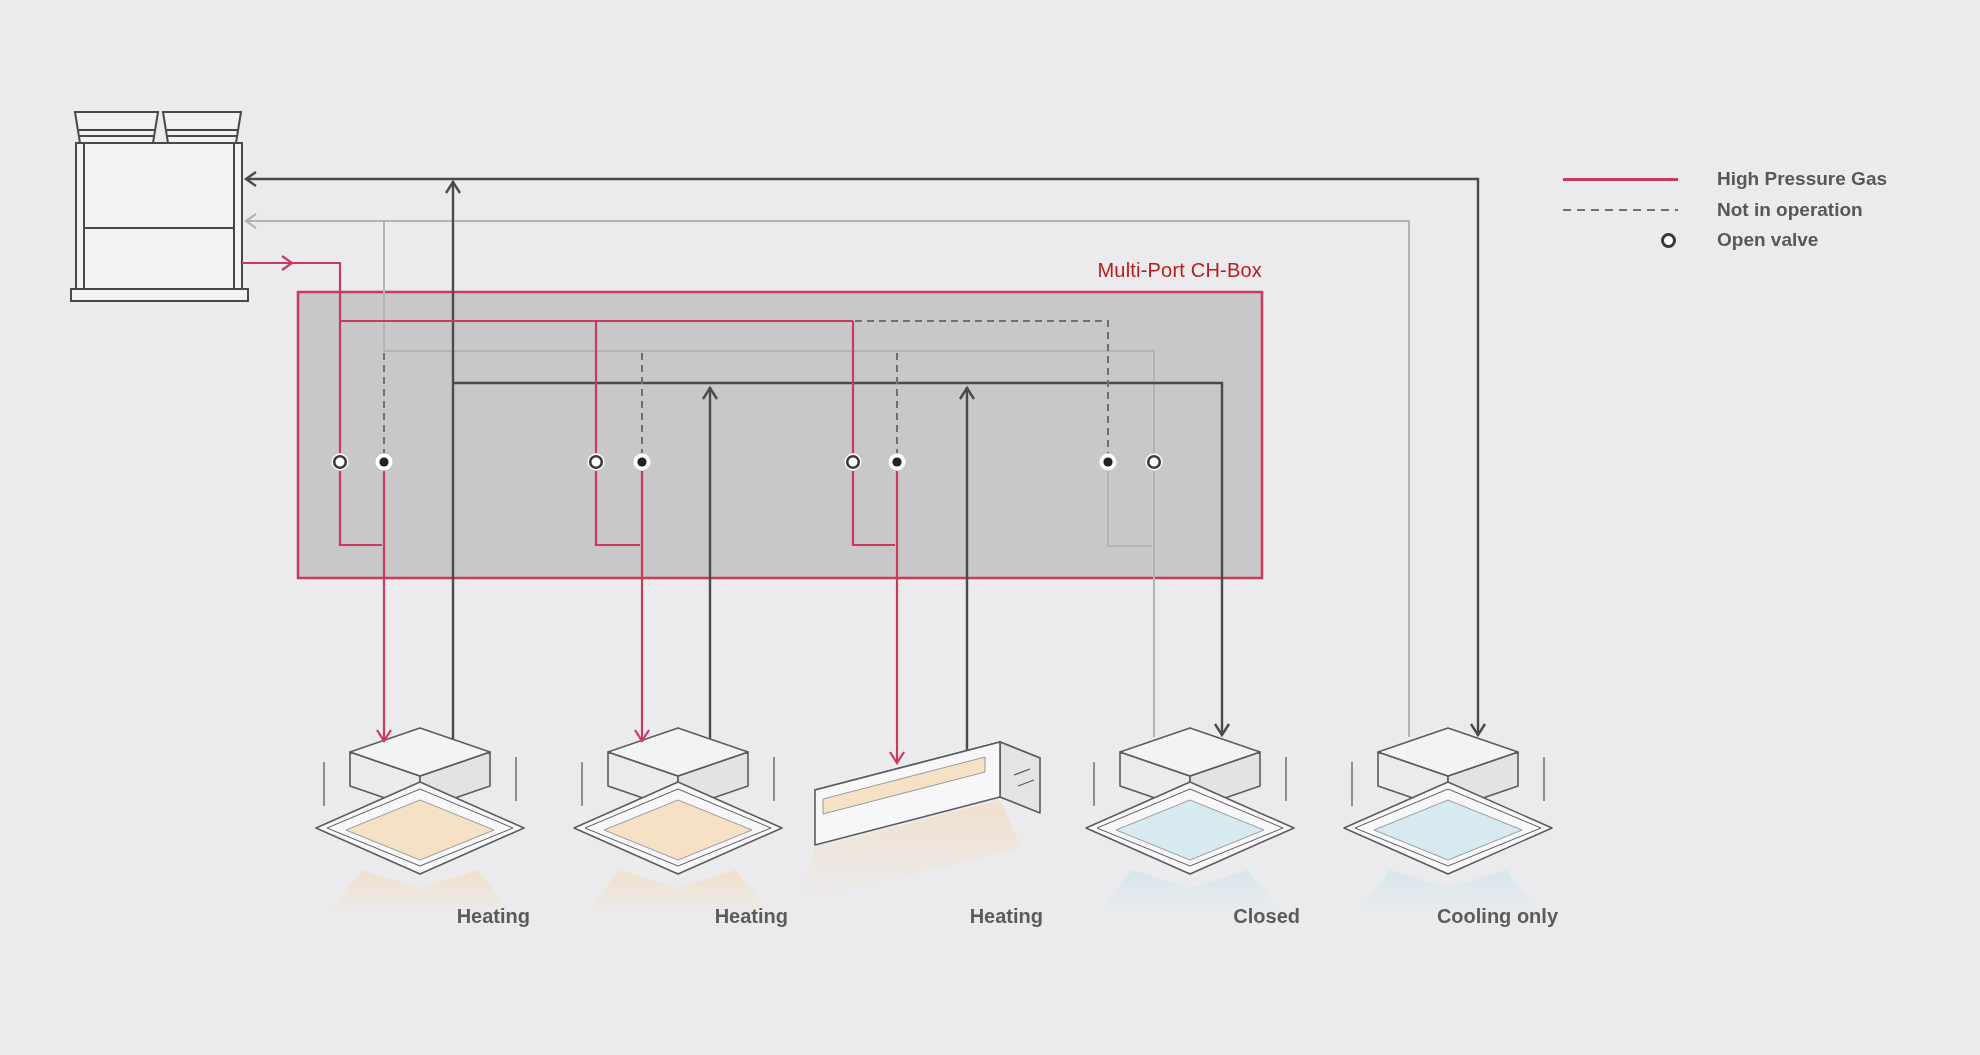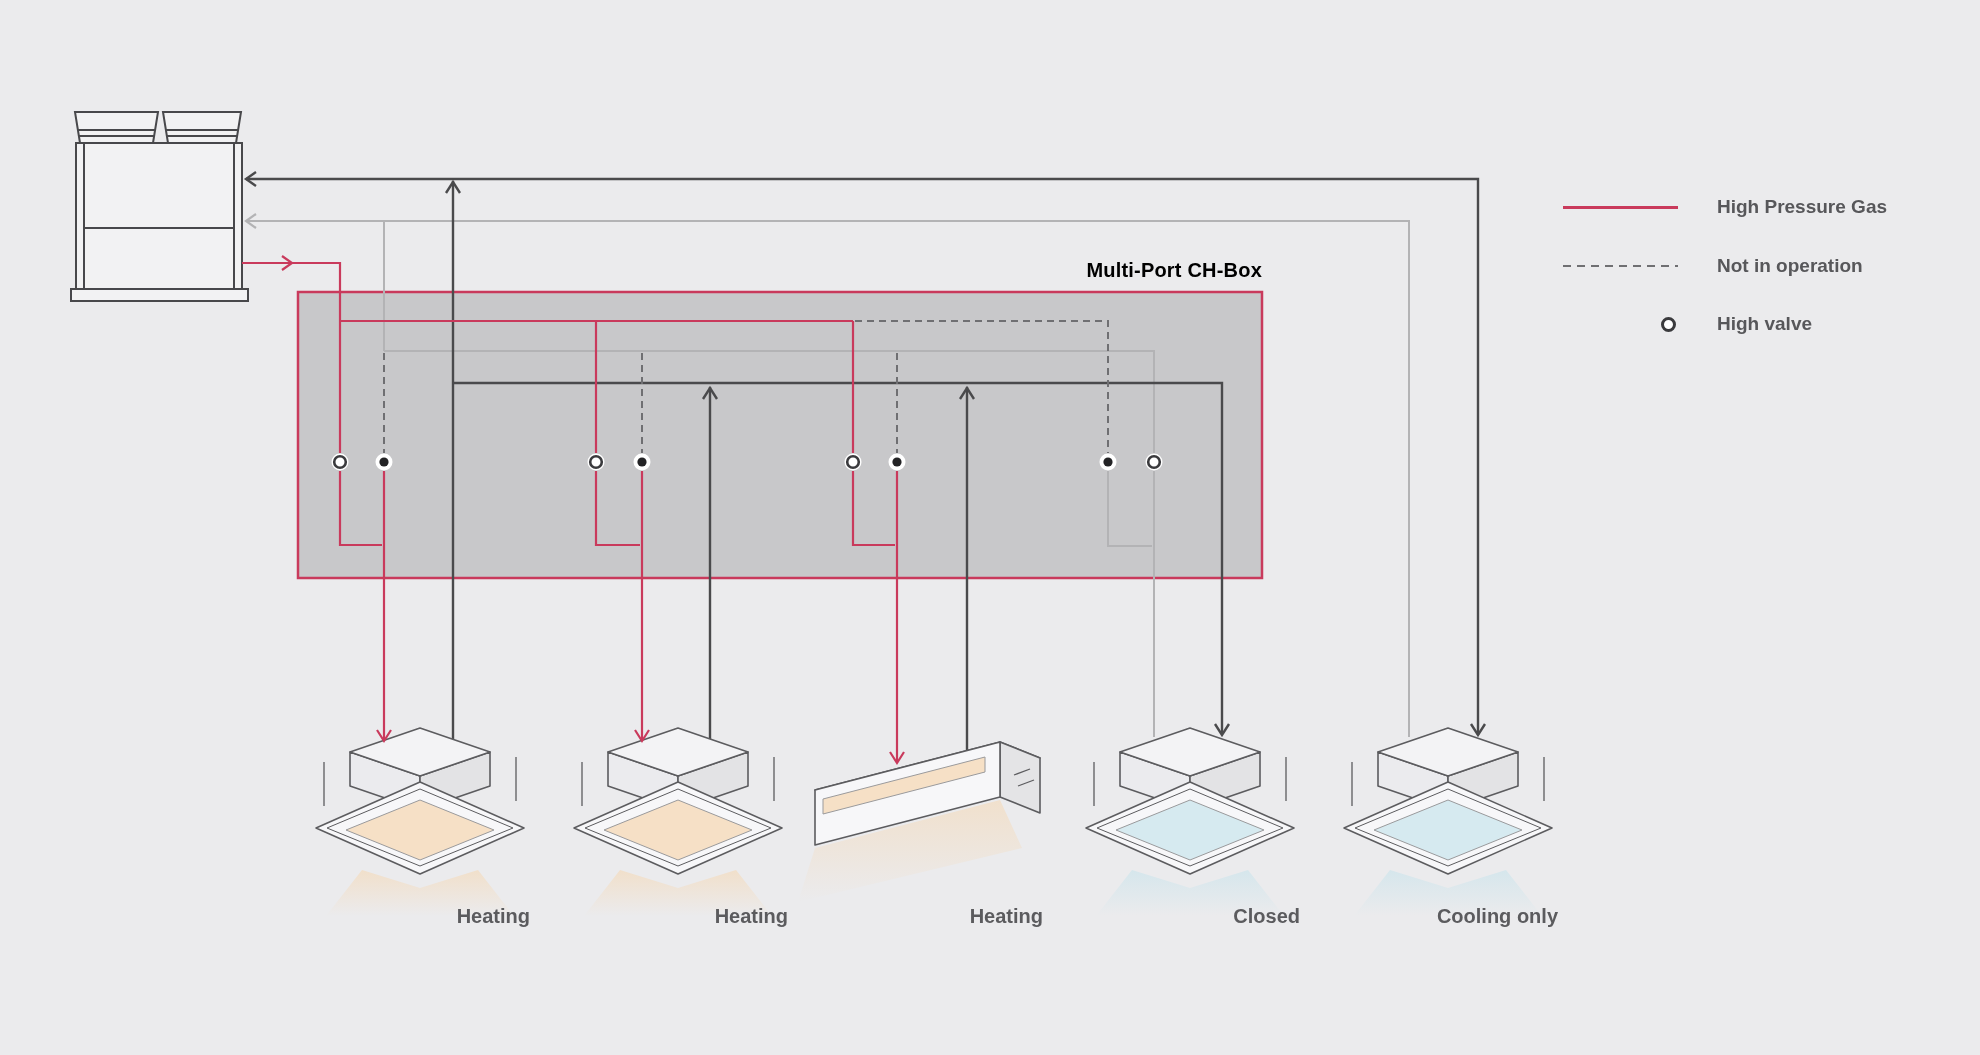--- a/index.html
+++ b/index.html
@@ -1,24 +1,24 @@
 <!DOCTYPE html>
 <html><head>
 <meta charset="utf-8">
 <style>
   html,body{margin:0;padding:0;background:#ebebed;}
   .canvas{position:relative;width:1980px;height:1055px;background:#ebebed;overflow:hidden;
           font-family:"Liberation Sans",sans-serif;}
   .canvas svg{position:absolute;left:0;top:0;}
   .chbox-title{position:absolute;left:862px;top:259px;width:400px;text-align:right;
-               font-size:20px;font-weight:700;color:#000000;letter-spacing:.2px;}
+               font-size:20px;font-weight:400;color:#b91c1c;letter-spacing:.2px;}
   .unit-label{position:absolute;top:905px;width:220px;text-align:right;
               font-size:20px;font-weight:600;color:#5b5b5e;}
   .legend{position:absolute;left:1563px;top:164px;width:380px;}
-  .lrow{display:flex;align-items:center;height:30.5px;margin-top:28px;}
+  .lrow{display:flex;align-items:center;height:30.5px;}
   .sw{flex:0 0 115px;width:115px;display:flex;align-items:center;}
   .swv{justify-content:flex-end;padding-right:2px;box-sizing:border-box;}
   .line-red{width:115px;height:3px;background:#c93a5c;}
   .line-gray{width:115px;height:2px;background:#b3b3b5;}
   .line-dark{width:115px;height:3px;background:#4a4a4c;}
   .line-dash{width:115px;height:2px;
      background:repeating-linear-gradient(90deg,#6f6f72 0 8px,transparent 8px 14px);}
   .valve-open{width:9px;height:9px;border:3px solid #3a3a3d;border-radius:50%;background:#fff;}
   .valve-closed{width:9px;height:9px;border-radius:50%;background:#232325;margin-right:3px;}
   .llabel{margin-left:39px;font-size:19px;font-weight:600;color:#57575a;white-space:nowrap;}
@@ -192,21 +192,21 @@
   <div class="lrow">
     <span class="sw">
           <span class="line-dash"></span>
         </span>
     <span class="llabel">Not in operation</span>
   </div>
   <div class="lrow">
     <span class="sw swv">
           <span class="valve-open"></span>
         </span>
-    <span class="llabel">High valve</span>
+    <span class="llabel">Open valve</span>
   </div>
 </div>
 
 <div class="unit-label" style="left:310px">Heating</div>
 <div class="unit-label" style="left:568px">Heating</div>
 <div class="unit-label" style="left:823px">Heating</div>
 <div class="unit-label" style="left:1080px">Closed</div>
 <div class="unit-label" style="left:1338px">Cooling only</div>
 
 </div>

